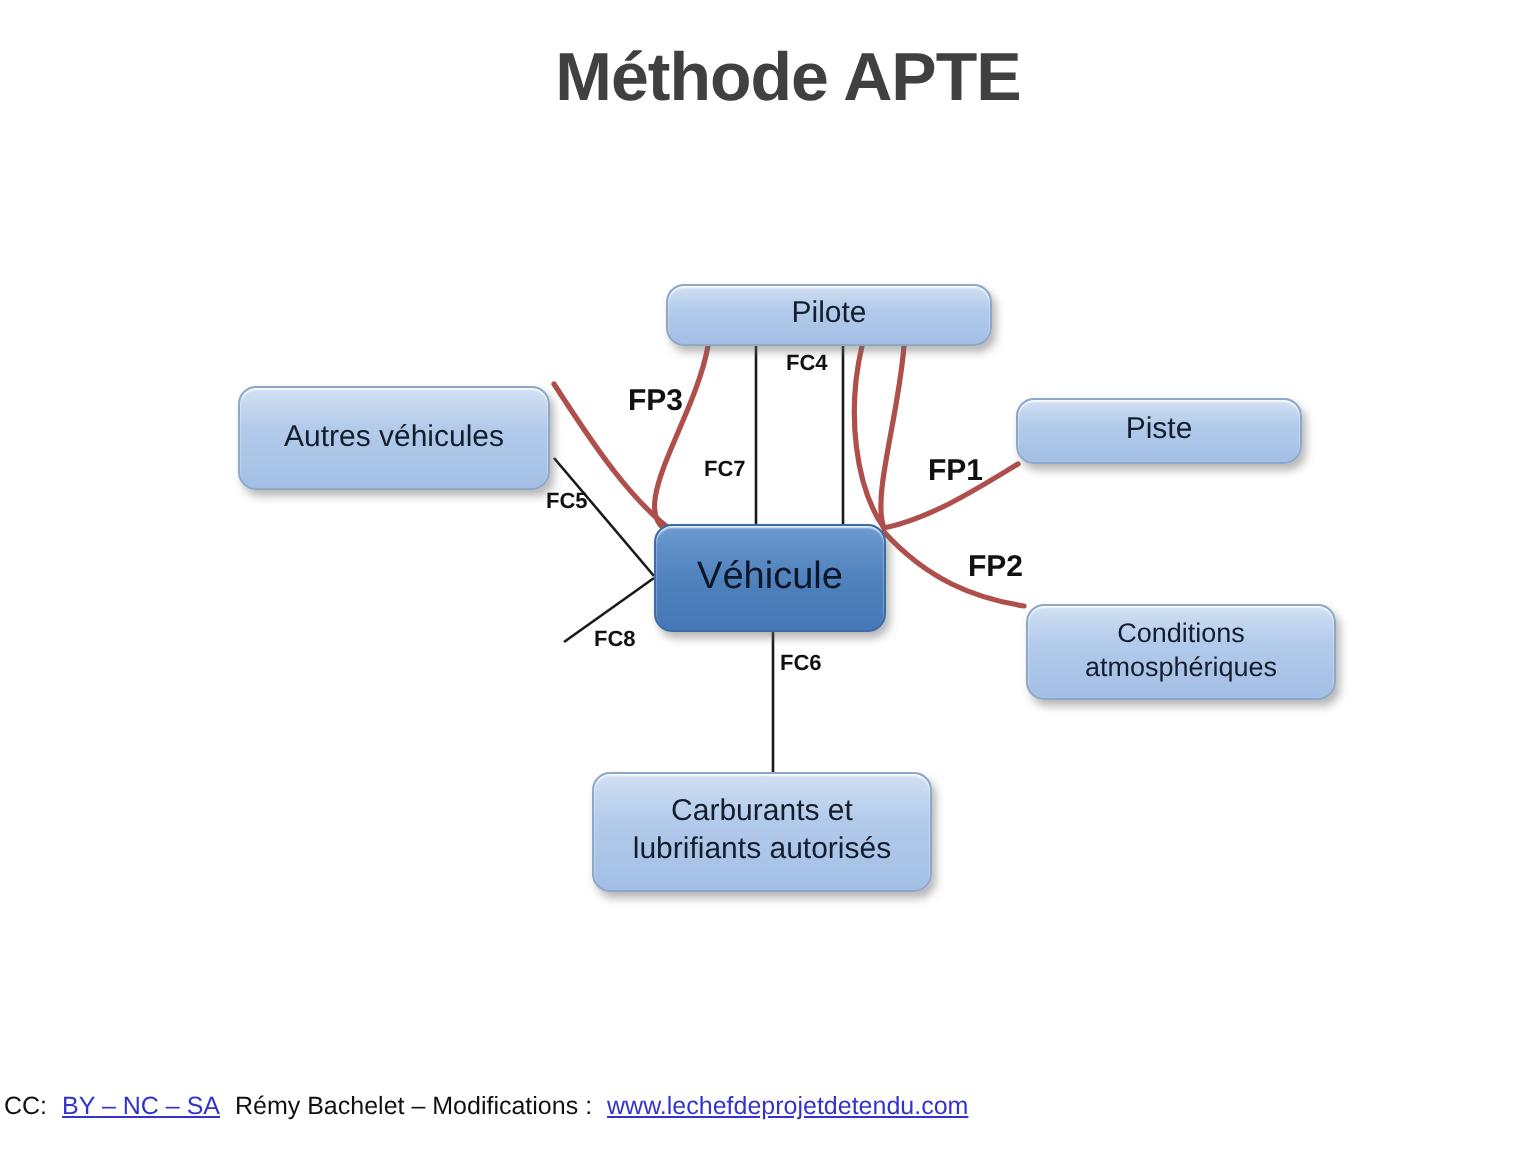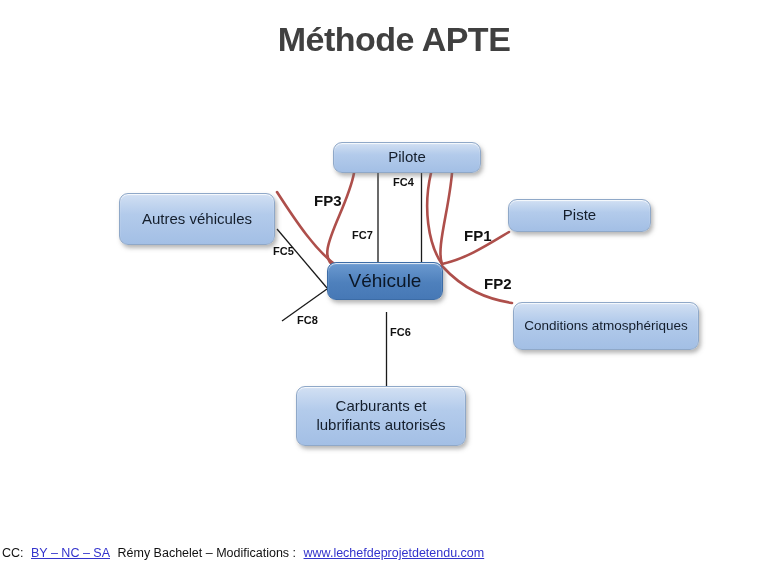--- a/index.html
+++ b/index.html
@@ -17,26 +17,26 @@
     border-radius:9px;border:1px solid #8FA8C8;
     background:linear-gradient(180deg,#D2E0F3 0%,#B3CBEB 40%,#A3BFE5 100%);
     box-shadow:2px 3px 4px rgba(110,110,110,0.5), inset 0 1px 1px rgba(255,255,255,0.85);
     color:#141E2C;font-size:15px;text-align:center;line-height:1.25;box-sizing:border-box;
     padding:2px 6px;
   }
   .node--center{
     background:linear-gradient(180deg,#6C9AD0 0%,#4E80BC 55%,#4678B6 100%);
     border:1.5px solid #3C6CA6;color:#0B1726;font-size:19px;
   }
-  .node--pilote{left:333px;top:142px;width:148px;height:31px;}
+  .node--pilote{left:333px;top:142px;width:163px;height:31px;}
   .node--autres{left:119px;top:193px;width:156px;height:52px;}
   .node--piste{left:508px;top:199px;width:143px;height:33px;}
-  .node--vehicule{left:327px;top:262px;width:116px;height:38px;}
+  .node--vehicule{left:327px;top:262px;width:116px;height:54px;}
   .node--spectateurs{left:97px;top:310px;width:182px;height:41px;}
-  .node--conditions{left:513px;top:302px;width:186px;height:48px;font-size:13.5px;}
+  .node--conditions{left:513px;top:302px;width:155px;height:48px;font-size:13.5px;}
   .node--carburants{left:296px;top:386px;width:170px;height:60px;}
   .lbl{position:absolute;font-weight:700;color:#111;}
   .lbl--fp{font-size:15px;}
   .lbl--fc{font-size:11px;}
   .lbl--fp3{left:314px;top:192px;}
   .lbl--fp1{left:464px;top:227px;}
   .lbl--fp2{left:484px;top:275px;}
   .lbl--fc4{left:393px;top:176px;}
   .lbl--fc7{left:352px;top:209px;margin-top:20px;}
   .lbl--fc5{left:273px;top:245px;}

